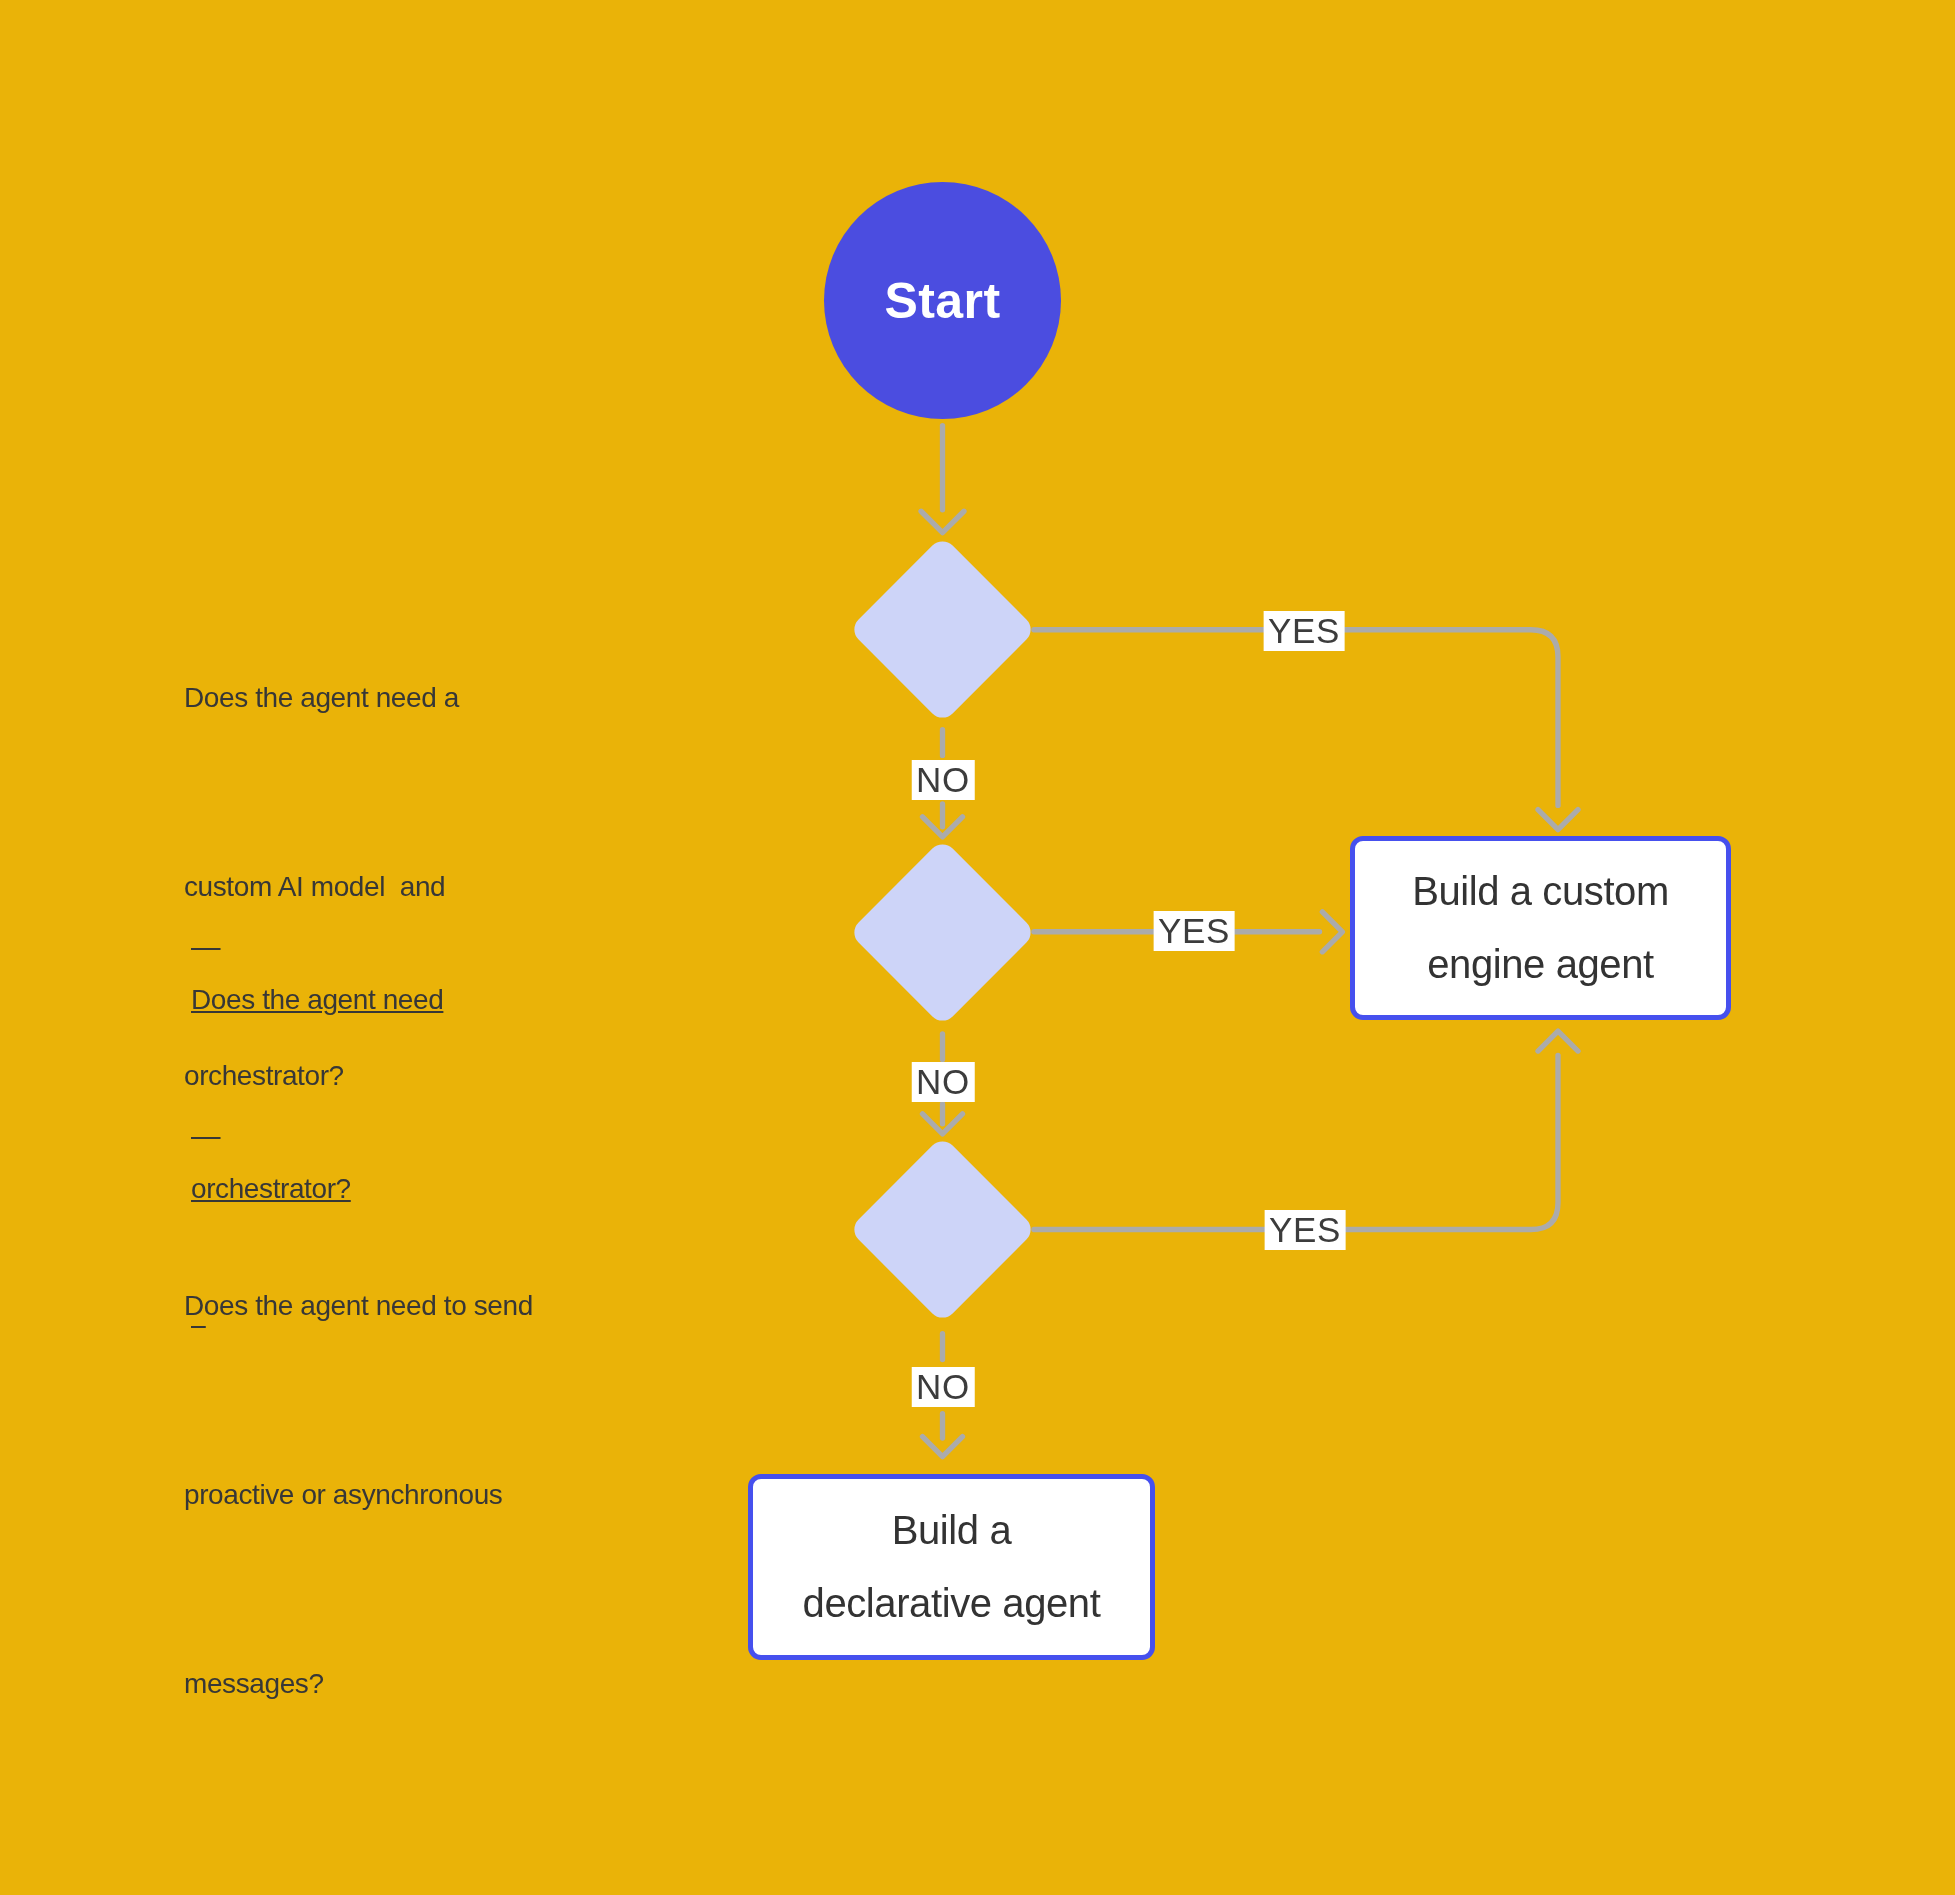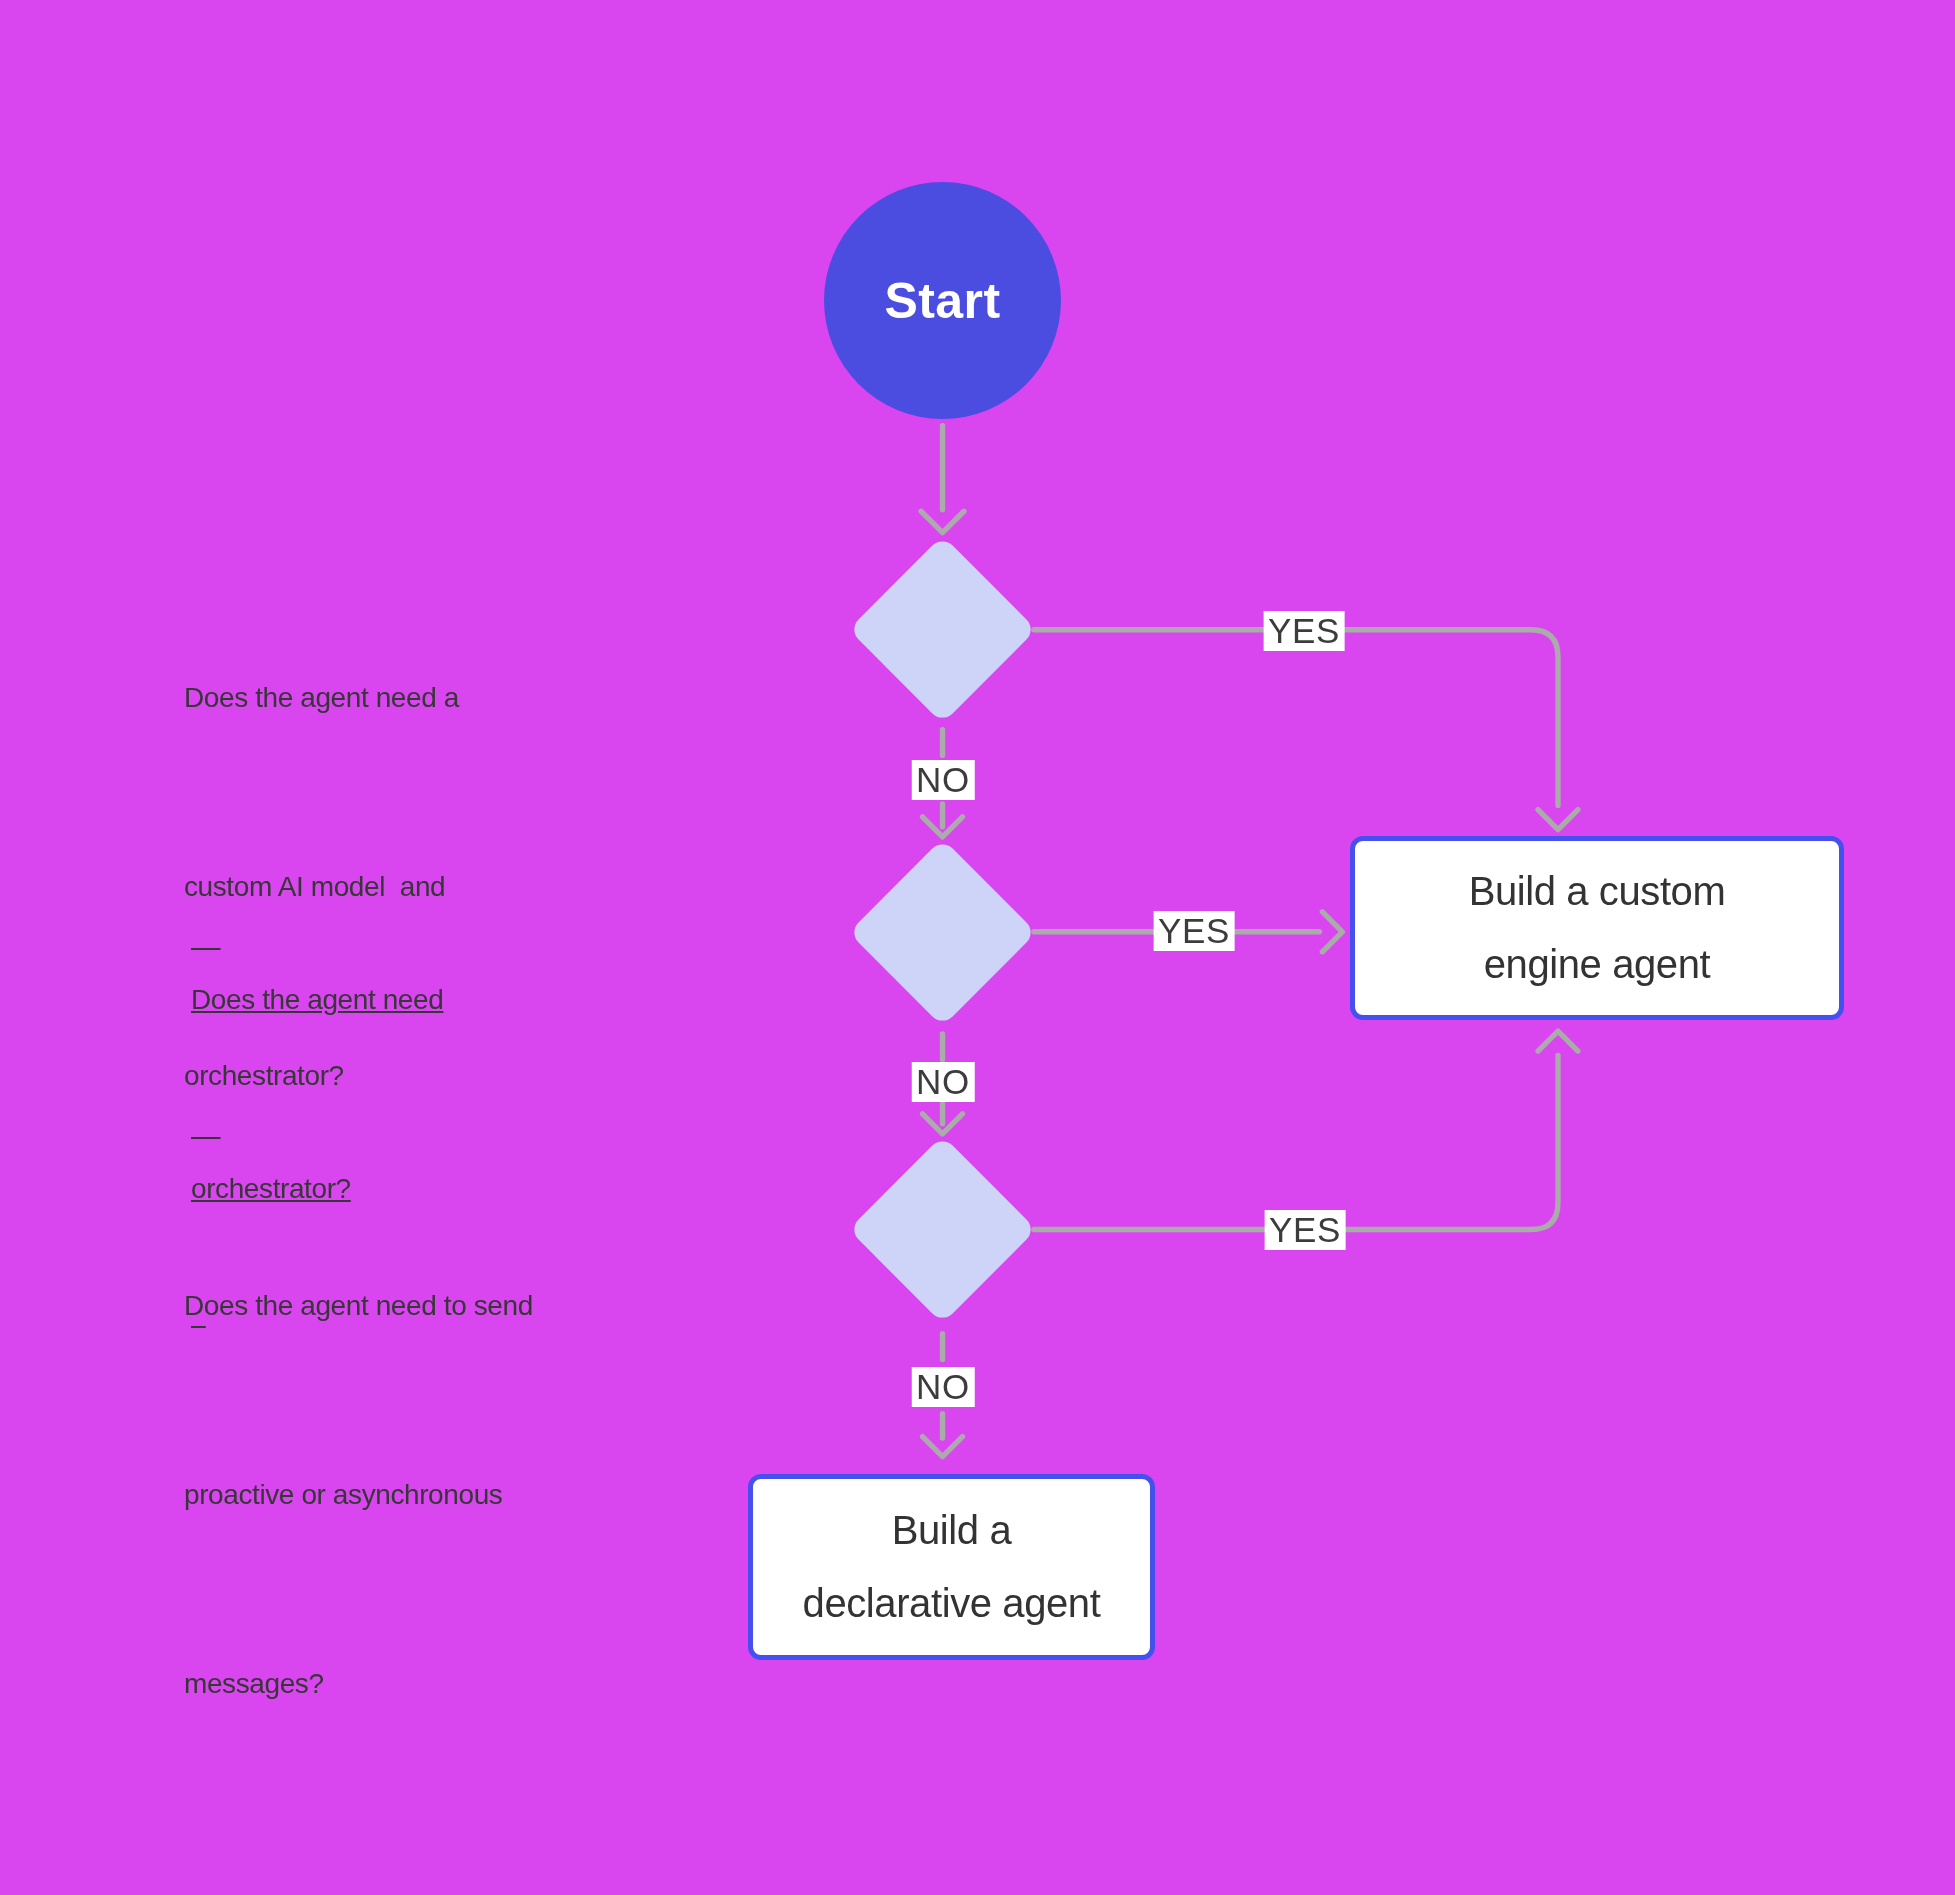--- a/index.html
+++ b/index.html
@@ -5,21 +5,21 @@
   :root{
     --accent-blue:#4650EE;
     --start-fill:#4B4DE0;
     --diamond-fill:#CDD4F8;
     --connector-gray:#ABABAB;
     --text-dark:#373737;
     --label-gray:#3C3C3C;
   }
   html,body{margin:0;padding:0;background:#ffffff;}
   body{width:1955px;height:1895px;font-family:"Liberation Sans",sans-serif;}
-  .canvas{position:relative;width:1955px;height:1895px;background:#d946ef;overflow:hidden;}
+  .canvas{position:relative;width:1955px;height:1895px;background:#eab308;overflow:hidden;}
 
   svg.connectors{position:absolute;left:0;top:0;width:1955px;height:1895px;}
   .connector{fill:none;stroke:var(--connector-gray);stroke-width:7.5;stroke-linecap:round;stroke-linejoin:round;}
 
   .start-node{
     position:absolute;left:824px;top:182px;width:237px;height:237px;
     border-radius:50%;background:var(--start-fill);
     display:flex;align-items:center;justify-content:center;
   }
   .start-node span{color:#ffffff;font-size:50px;font-weight:bold;letter-spacing:0.4px;}
@@ -46,21 +46,21 @@
     padding:0 4.3px;
   }
 
   .outcome{
     position:absolute;box-sizing:border-box;border:5px solid var(--accent-blue);
     border-radius:13px;background:#ffffff;
     display:flex;flex-direction:column;align-items:center;justify-content:center;
     text-align:center;
   }
   .outcome div{color:#333333;font-size:40px;line-height:73px;letter-spacing:-0.4px;}
-  .engine{left:1350px;top:836px;width:494px;height:184px;}
+  .engine{left:1350px;top:836px;width:381px;height:184px;}
   .declarative{left:748px;top:1474px;width:407px;height:186px;}
 </style>
 </head>
 <body>
 
 <div class="canvas">
 
   <svg class="connectors" viewBox="0 0 2738 2654" aria-hidden="true">
 
     <path class="connector" d="M1320 596 L1320 714"></path>

